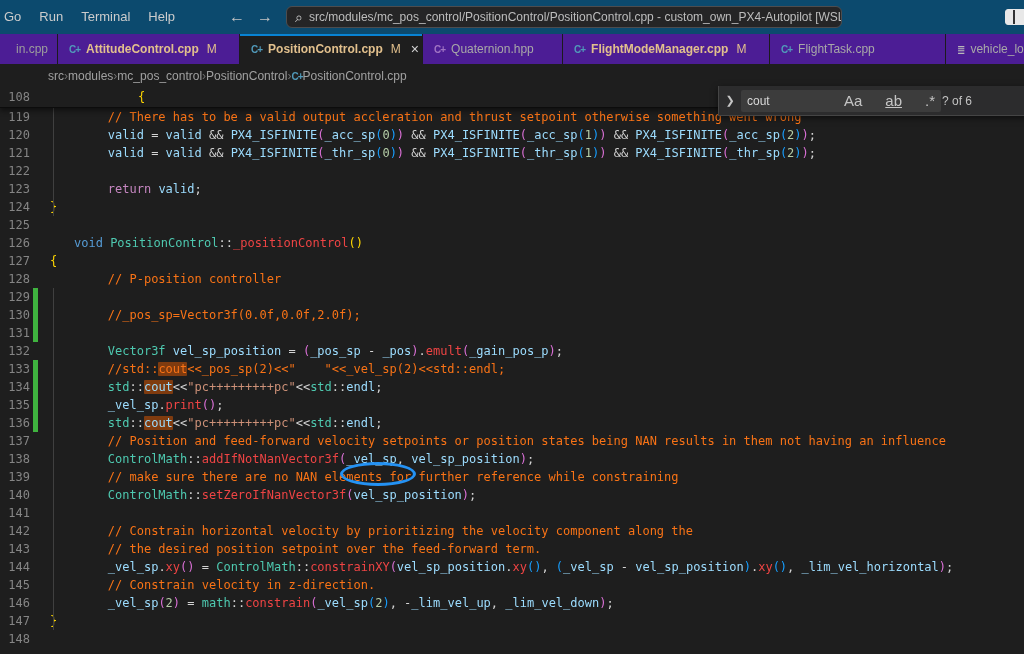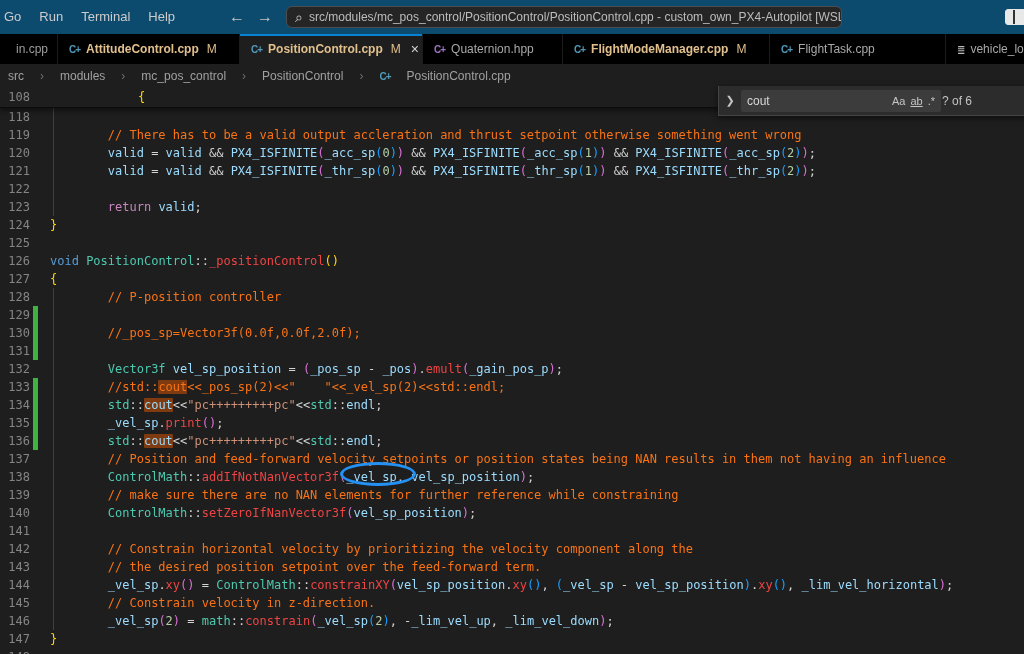--- a/index.html
+++ b/index.html
@@ -16,80 +16,80 @@
   .cmd-center { margin-left:12px; width:556px; height:22px; background:#252526; border:1px solid #4d4d4f;
     border-radius:6px; display:flex; align-items:center; padding:0 8px; font-size:12px; color:#bdbdbd;
     white-space:nowrap; overflow:hidden; }
   .cmd-center .mag { font-size:14px; margin-right:6px; color:#c5c5c5; }
   .layout-ico { position:absolute; right:-7px; top:9px; width:26px; height:16px; border:1px solid #e8e8e8;
     border-radius:3px; background:#e8e8e8; }
   .layout-ico::after { content:""; position:absolute; left:7px; top:0; width:2px; height:14px; background:#323233; }
 
   
   .tabbar { height:30px; background:#252526; display:flex; }
-  .tab { height:30px; background:#000000; border-right:1px solid #1b1b1c; display:flex; align-items:center;
+  .tab { height:30px; background:#4c1d95; border-right:1px solid #1b1b1c; display:flex; align-items:center;
     gap:6px; padding:0 11px; font-size:12px; color:#a8a8a8; position:relative; flex:none; overflow:hidden; }
   .tab.active { background:#1e1e1e; }
   .tab.active::before { content:""; position:absolute; left:0; top:0; right:0; height:2px; background:#0883d4; }
   .tab .fico { font-weight:bold; font-size:10px; letter-spacing:-1px; }
   .tab .mod { color:#e2c08d; margin-left:2px; }
   .tab.modified .lbl { color:#e2c08d;font-weight:bold; }
   .tab .close { color:#d4d4d4; font-size:14px; margin-left:4px; }
   .tab:nth-child(1){ width:58px; justify-content:flex-end; padding-right:9px; color:#9d9d9d; }
   .tab:nth-child(2){ width:182px; }
   .tab:nth-child(3){ width:183px; }
   .tab:nth-child(4){ width:140px; }
   .tab:nth-child(5){ width:207px; }
   .tab:nth-child(6){ width:176px; }
   .tab:nth-child(7){ flex:1 1 auto; border-right:none; }
 
   
   .breadcrumbs { height:24px; background:#1e1e1e; display:flex; align-items:center; padding-left:8px;
-    font-size:12px; color:#a0a0a0; gap:16px; }
+    font-size:12px; color:#a0a0a0; gap:0;margin-left:40px; }
   .breadcrumbs .sep { color:#6e6e6e; font-size:12px; }
   .breadcrumbs .fico { font-weight:bold; font-size:10px; letter-spacing:-1px; color:#519aba; }
 
   
   .editor { position:relative; height:566px; font-family:"DejaVu Sans Mono","Liberation Mono",monospace;
     font-size:12px; color:#d4d4d4; overflow:hidden; }
   .line { display:flex; height:18px; line-height:18px; white-space:pre; }
   .ln { flex:none; width:30px; text-align:right; color:#858585; }
   .gbar { flex:none; width:5px; margin-left:3px; }
   .line.g .gbar { background:#3fb33f; }
   .code { margin-left:12px; }
   .sticky { height:20px; background:#1e1e1e; border-bottom:1px solid #0c0c0c;
     box-shadow:0 3px 5px rgba(0,0,0,.45); position:relative; z-index:3; }
   .sticky .line { height:19px; line-height:19px;gap:44px; }
   .lines { position:relative; }
   .iguide { position:absolute; left:53px; width:1px; background:#404040; }
 
   
   .tk-pl  { color:#d4d4d4; }
   .tk-cmt { color:#f97316; }
-  .tk-kw  { color:#569cd6; }
+  .tk-kw  { color:#569cd6;margin-left:24px; }
   .tk-ctl { color:#c586c0; }
   .tk-typ { color:#4ec9b0; }
   .tk-fn  { color:#ef4444; }
   .tk-var { color:#9cdcfe; }
   .tk-num { color:#b5cea8; }
   .tk-str { color:#ce9178; }
   .tk-b1  { color:#ffd700; }
   .tk-b2  { color:#da70d6; }
   .tk-b3  { color:#179fff; }
   .tk-hl  { background:rgba(234,92,0,.48); border-radius:1px; }
 
   
   .find-widget { position:absolute; left:718px; top:86px; width:312px; height:30px; background:#2c2c2d;
     border:1px solid #454545; border-top:none; display:flex; align-items:center; padding:0 6px 0 4px;
     box-shadow:0 2px 6px rgba(0,0,0,.55); z-index:5; font-size:12px; color:#cccccc; }
   .find-chevron { width:14px; text-align:center; color:#c5c5c5; font-size:11px; }
   .find-input { flex:none; width:200px; height:22px; background:#3c3c3c; border-radius:2px; margin-left:4px;
     display:flex; align-items:center; padding:0 6px; }
   .find-query { flex:1; color:#d8d8d8; }
-  .find-toggles { display:flex; gap:5px; color:#c5c5c5; font-size:11px; }
+  .find-toggles { display:flex; gap:23px; color:#c5c5c5; font-size:15px; }
   .find-toggles .ww { text-decoration:underline; }
   .find-results { margin-left:1px; color:#c2c2c2; white-space:nowrap; }
 
   
   .ellipse { position:absolute; left:340px; top:462px; width:76px; height:24px; border:3px solid #2492f4;
     border-radius:50%; z-index:4; }
 </style>
 </head>
 <body>
 
@@ -160,21 +160,20 @@
       <span>PositionControl.cpp</span>
     </div>
 
   <div class="editor">
     <div class="sticky" id="sticky">
         <div class="line"><span class="ln">108</span><span class="gbar"></span><span class="code"><span class="tk-b1">{</span></span></div>
       </div>
     <div class="lines" id="lines">
       <div class="iguide" style="top:0;height:108px;"></div>
       <div class="iguide" style="top:180px;height:342px;"></div>
-    <div class="line"><span class="ln">118</span><span class="gbar"></span><span class="code"></span></div>
         <div class="line"><span class="ln">119</span><span class="gbar"></span><span class="code"><span class="tk-cmt">        // There has to be a valid output accleration and thrust setpoint otherwise something went wrong</span></span></div>
         <div class="line"><span class="ln">120</span><span class="gbar"></span><span class="code"><span class="tk-pl">        </span><span class="tk-var">valid</span><span class="tk-pl"> = </span><span class="tk-var">valid</span><span class="tk-pl"> &amp;&amp; </span><span class="tk-var">PX4_ISFINITE</span><span class="tk-b2">(</span><span class="tk-var">_acc_sp</span><span class="tk-b3">(</span><span class="tk-num">0</span><span class="tk-b3">)</span><span class="tk-b2">)</span><span class="tk-pl"> &amp;&amp; </span><span class="tk-var">PX4_ISFINITE</span><span class="tk-b2">(</span><span class="tk-var">_acc_sp</span><span class="tk-b3">(</span><span class="tk-num">1</span><span class="tk-b3">)</span><span class="tk-b2">)</span><span class="tk-pl"> &amp;&amp; </span><span class="tk-var">PX4_ISFINITE</span><span class="tk-b2">(</span><span class="tk-var">_acc_sp</span><span class="tk-b3">(</span><span class="tk-num">2</span><span class="tk-b3">)</span><span class="tk-b2">)</span><span class="tk-pl">;</span></span></div>
         <div class="line"><span class="ln">121</span><span class="gbar"></span><span class="code"><span class="tk-pl">        </span><span class="tk-var">valid</span><span class="tk-pl"> = </span><span class="tk-var">valid</span><span class="tk-pl"> &amp;&amp; </span><span class="tk-var">PX4_ISFINITE</span><span class="tk-b2">(</span><span class="tk-var">_thr_sp</span><span class="tk-b3">(</span><span class="tk-num">0</span><span class="tk-b3">)</span><span class="tk-b2">)</span><span class="tk-pl"> &amp;&amp; </span><span class="tk-var">PX4_ISFINITE</span><span class="tk-b2">(</span><span class="tk-var">_thr_sp</span><span class="tk-b3">(</span><span class="tk-num">1</span><span class="tk-b3">)</span><span class="tk-b2">)</span><span class="tk-pl"> &amp;&amp; </span><span class="tk-var">PX4_ISFINITE</span><span class="tk-b2">(</span><span class="tk-var">_thr_sp</span><span class="tk-b3">(</span><span class="tk-num">2</span><span class="tk-b3">)</span><span class="tk-b2">)</span><span class="tk-pl">;</span></span></div>
         <div class="line"><span class="ln">122</span><span class="gbar"></span><span class="code"></span></div>
         <div class="line"><span class="ln">123</span><span class="gbar"></span><span class="code"><span class="tk-pl">        </span><span class="tk-ctl">return</span><span class="tk-pl"> </span><span class="tk-var">valid</span><span class="tk-pl">;</span></span></div>
         <div class="line"><span class="ln">124</span><span class="gbar"></span><span class="code"><span class="tk-b1">}</span></span></div>
         <div class="line"><span class="ln">125</span><span class="gbar"></span><span class="code"></span></div>
         <div class="line"><span class="ln">126</span><span class="gbar"></span><span class="code"><span class="tk-kw">void</span><span class="tk-pl"> </span><span class="tk-typ">PositionControl</span><span class="tk-pl">::</span><span class="tk-fn">_positionControl</span><span class="tk-b1">()</span></span></div>
         <div class="line"><span class="ln">127</span><span class="gbar"></span><span class="code"><span class="tk-b1">{</span></span></div>
         <div class="line"><span class="ln">128</span><span class="gbar"></span><span class="code"><span class="tk-cmt">        // P-position controller</span></span></div>

